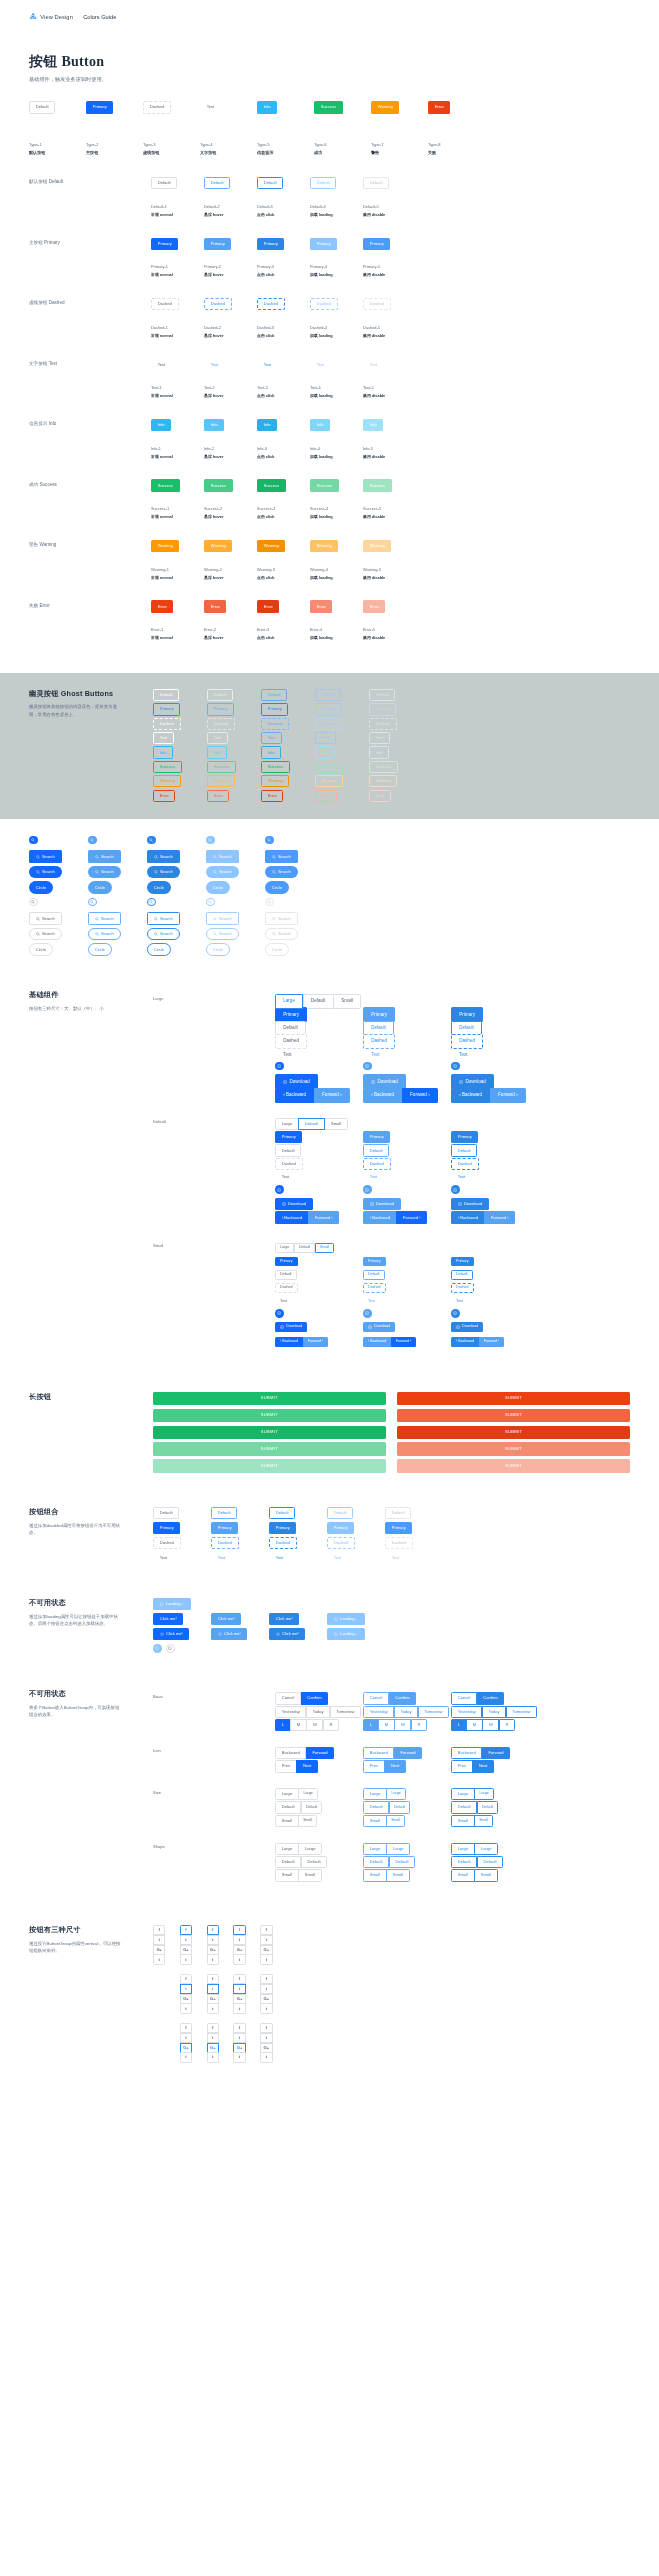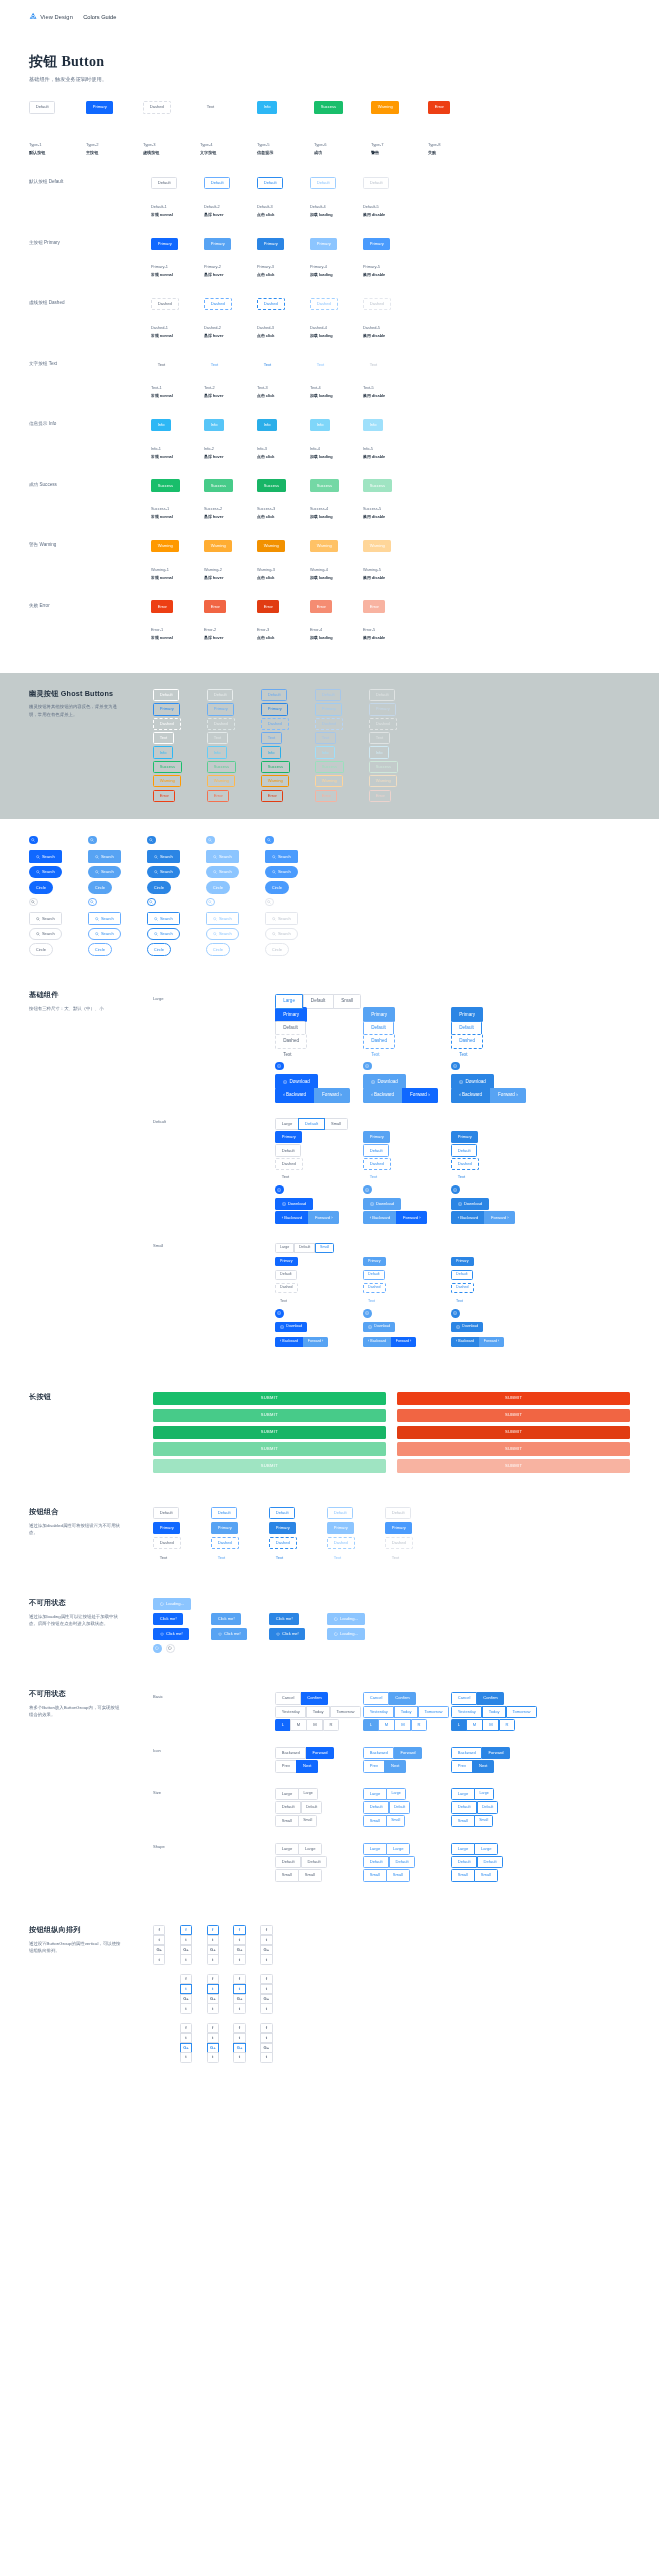--- a/index.html
+++ b/index.html
@@ -1427,21 +1427,21 @@
                 <button class="btn b-default click pill">Small</button>
               </div></div>
           </div>
         </div>
       </div>
     </div>
 </div>
 
 <div class="section">
   <div class="sec-left">
-    <div class="sec-title">按钮组纵向排列</div>
+    <div class="sec-title">按钮有三种尺寸</div>
     <div class="sec-desc">通过设置ButtonGroup的属性vertical，可以使按钮组纵向排列。</div>
   </div>
   <div class="sec-right">
     <div id="vertWrap">
         <div class="vcols" style="margin-bottom: 9.3px;">
           <div class="vgrp">
             <button class="btn b-default sociconwrap">f</button>
             <button class="btn b-default sociconwrap">t</button>
             <button class="btn b-default sociconwrap">G+</button>
             <button class="btn b-default sociconwrap">t</button>

